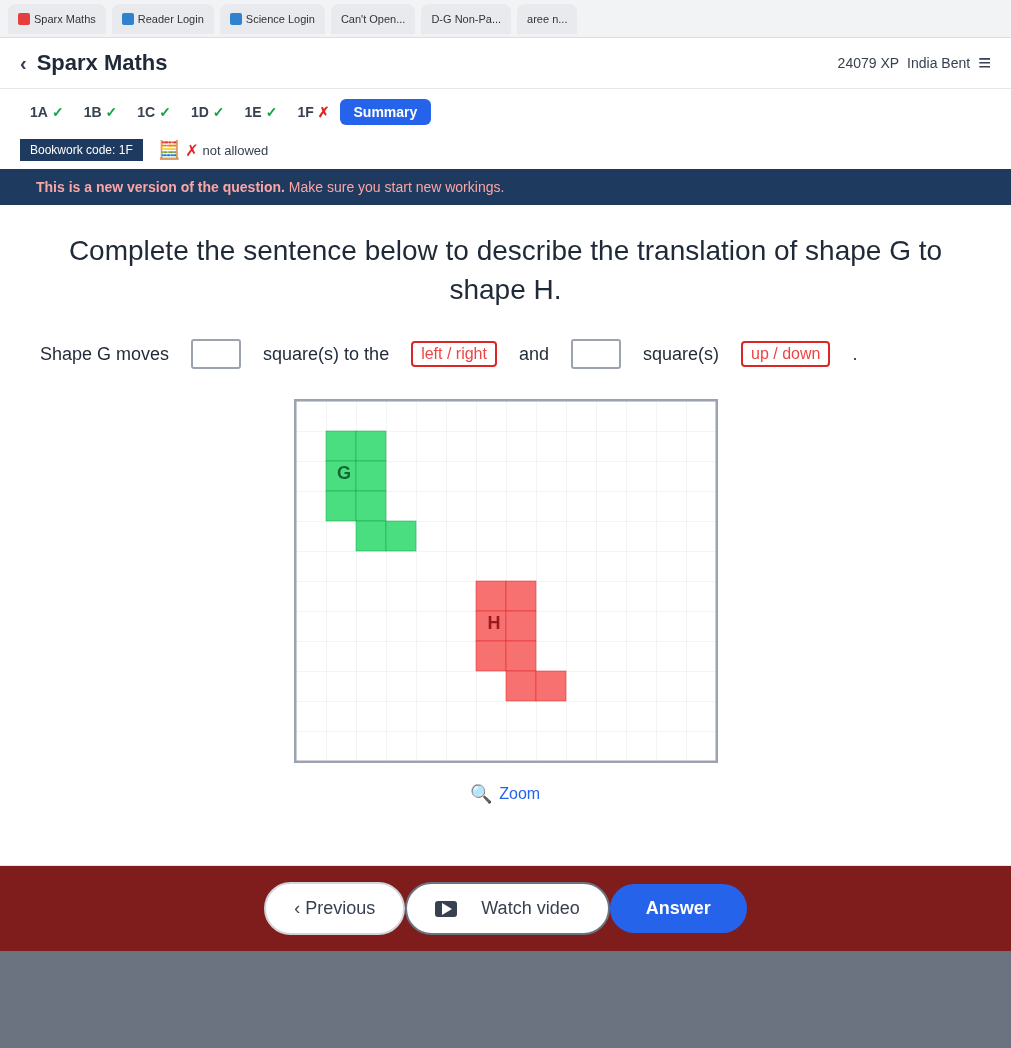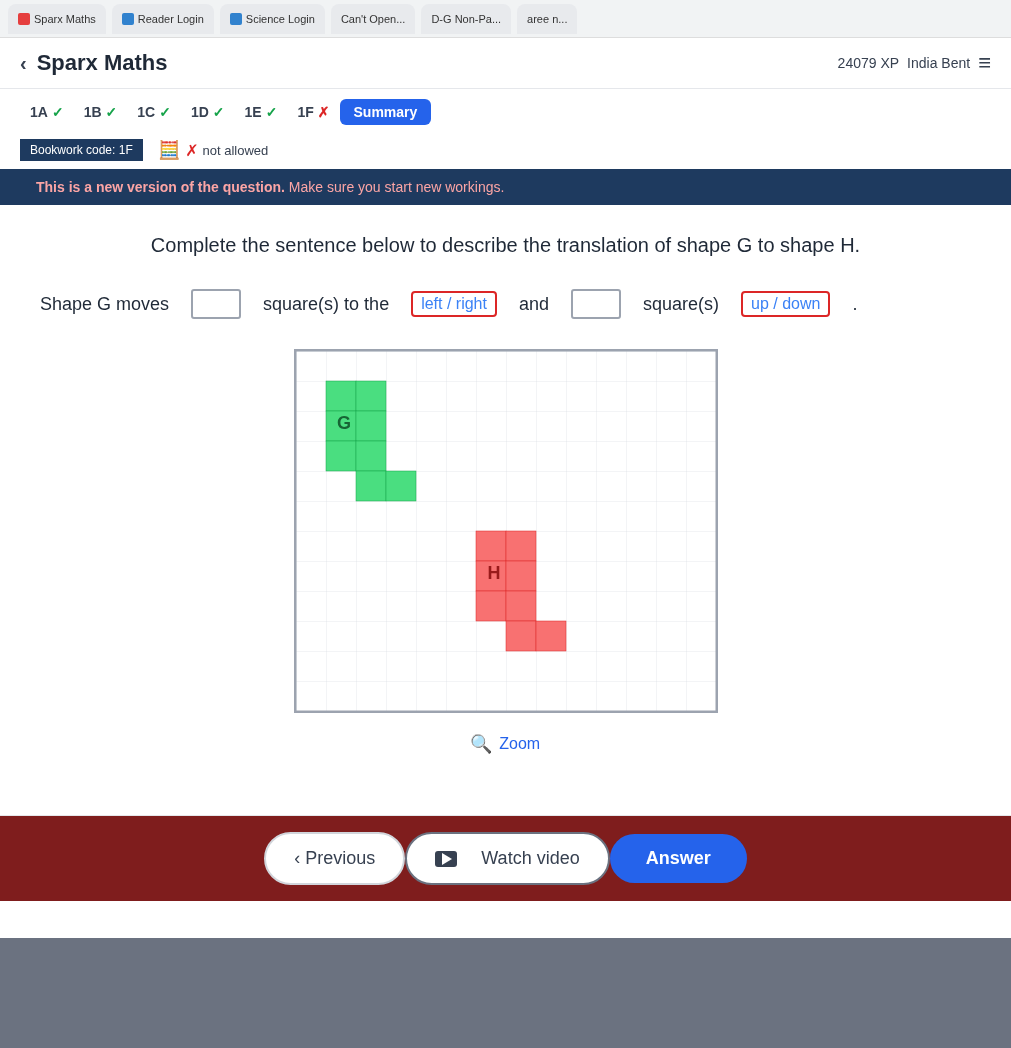--- a/index.html
+++ b/index.html
@@ -151,21 +151,21 @@
       font-size: 14px;
       margin: 0 0 16px 0;
     }
     .new-version-banner strong {
       font-weight: 700;
     }
     .question-area {
       padding: 10px 40px 20px;
     }
     .question-text {
-      font-size: 20px;
+      font-size: 28px;
       font-weight: 400;
       color: #1f2937;
       text-align: center;
       line-height: 1.4;
       margin-bottom: 30px;
     }
     .sentence-row {
       display: flex;
       align-items: center;
       gap: 22px;
@@ -180,21 +180,21 @@
       height: 30px;
       border: 2px solid #9ca3af;
       border-radius: 3px;
     }
     .option-box {
       display: inline-block;
       border: 2px solid #dc2626;
       border-radius: 4px;
       padding: 2px 8px;
       font-size: 16px;
-      color: #3b82f6;
+      color: #ef4444;
       background: #fff;
     }
     .grid-container {
       display: flex;
       justify-content: center;
       margin-bottom: 20px;
     }
     .grid-wrapper {
       position: relative;
       border: 2px solid #9ca3af;

